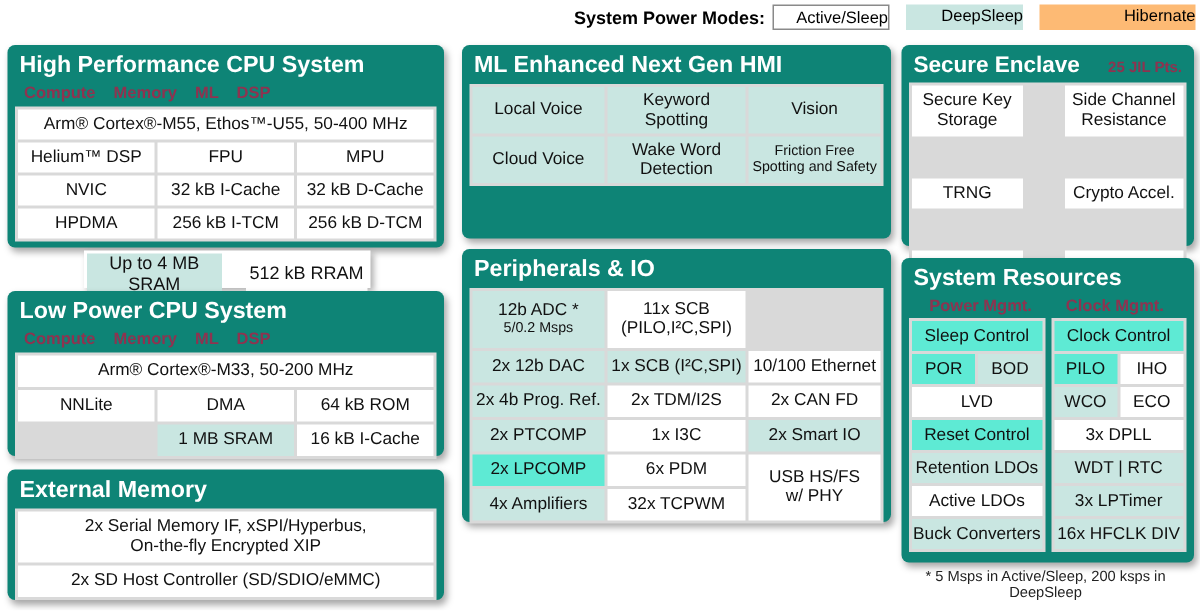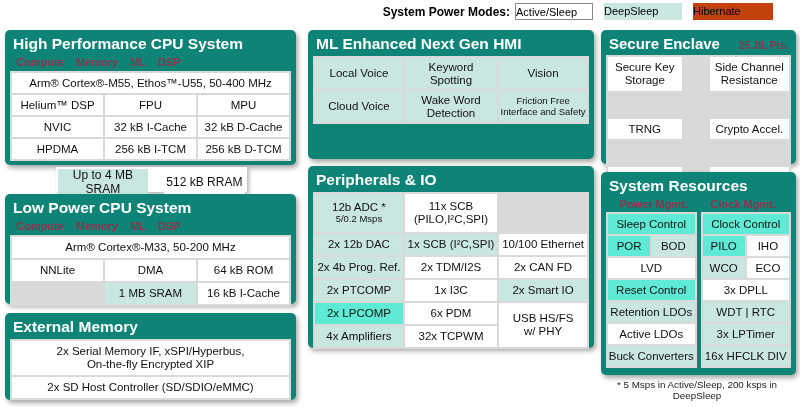--- a/index.html
+++ b/index.html
@@ -2,25 +2,25 @@
 <html><head>
 <meta charset="utf-8">
 <style>
   html,body{margin:0;padding:0;background:#fff;}
   .canvas{position:relative;width:800px;height:407px;background:#ffffff;
           font-family:"Liberation Sans",sans-serif;color:#111;overflow:hidden;}
 
   
   .legend-label{position:absolute;left:360px;top:5px;width:150px;text-align:right;
                 font-size:12px;font-weight:bold;color:#000;}
-  .legend-box{position:absolute;top:3px;height:17px;line-height:17px;text-align:left;
+  .legend-box{position:absolute;top:3px;height:17px;line-height:17px;text-align:right;
               font-size:11px;color:#000;box-sizing:border-box;}
   .legend-active{left:515px;width:78px;background:#fff;border:1px solid #8a8a8a;}
   .legend-deepsleep{left:604px;width:78px;background:#c9e6e1;}
-  .legend-hibernate{left:693px;width:80px;background:#c2410c;}
+  .legend-hibernate{left:693px;width:104px;background:#fdba74;}
 
   
   .block{position:absolute;background:#0e8476;border-radius:5px;
          box-shadow:2px 3px 5px rgba(0,0,0,.35);padding:4px 5px;box-sizing:border-box;}
   .block-title{color:#fff;font-weight:bold;font-size:15.5px;padding:1px 3px 3px;white-space:nowrap;}
   .title-row{display:flex;align-items:baseline;justify-content:space-between;padding-right:3px;}
   .badge{color:#8e3350;font-size:10px;font-weight:bold;}
   .tags{color:#8e3350;font-size:11px;font-weight:bold;padding:0 3px 3px 6px;word-spacing:9px;white-space:nowrap;}
 
   .tbl{background:#d9d9d9;padding:2px;display:grid;gap:2px;}
@@ -130,21 +130,21 @@
     <div class="block-title">ML Enhanced Next Gen HMI</div>
     <div class="tbl">
       <div class="cell" data-mode="deepsleep">Local Voice</div>
       <div class="cell" data-mode="deepsleep">Keyword
 Spotting</div>
       <div class="cell" data-mode="deepsleep">Vision</div>
       <div class="cell" data-mode="deepsleep">Cloud Voice</div>
       <div class="cell" data-mode="deepsleep">Wake Word
 Detection</div>
       <div class="cell small" data-mode="deepsleep">Friction Free
-Interface and Safety</div>
+Spotting and Safety</div>
     </div>
   </div>
 
   <div class="block periph">
     <div class="block-title">Peripherals &amp; IO</div>
     <div class="tbl">
       <div class="cell" data-mode="deepsleep">
         <span>12b ADC *</span>
         <span class="sub">5/0.2 Msps</span>
       </div>

